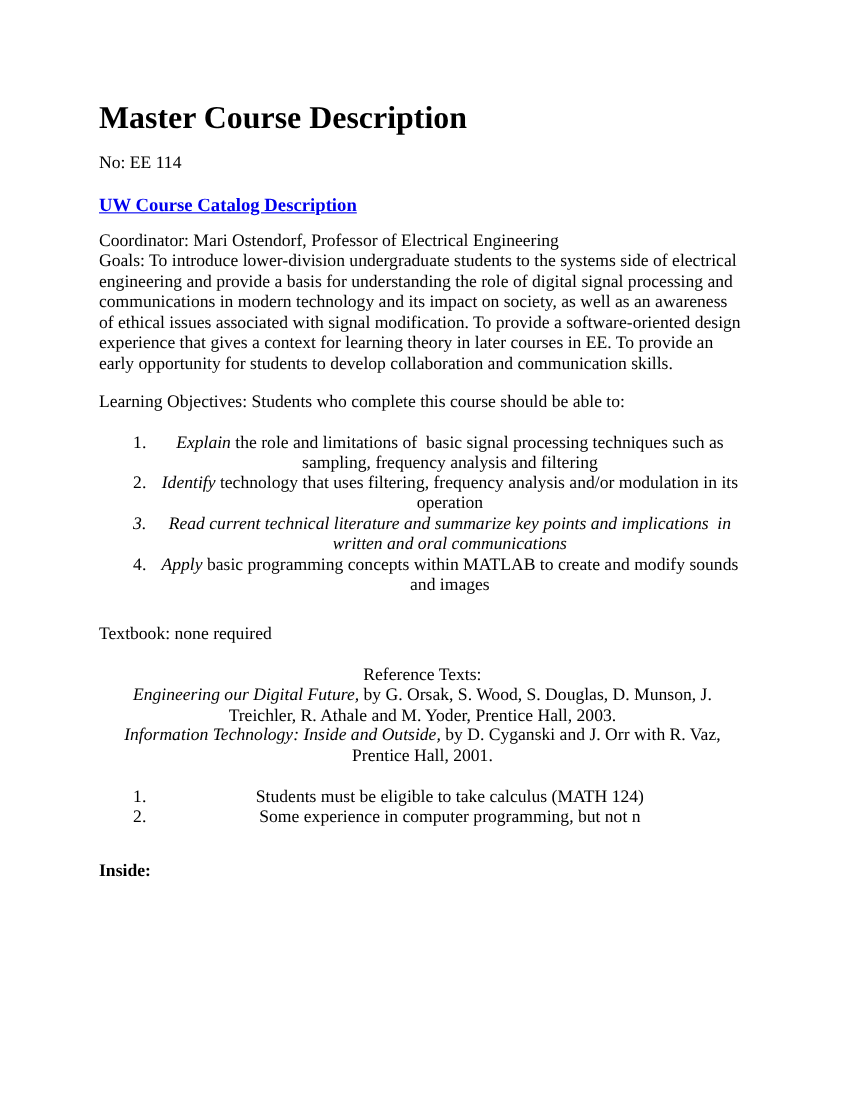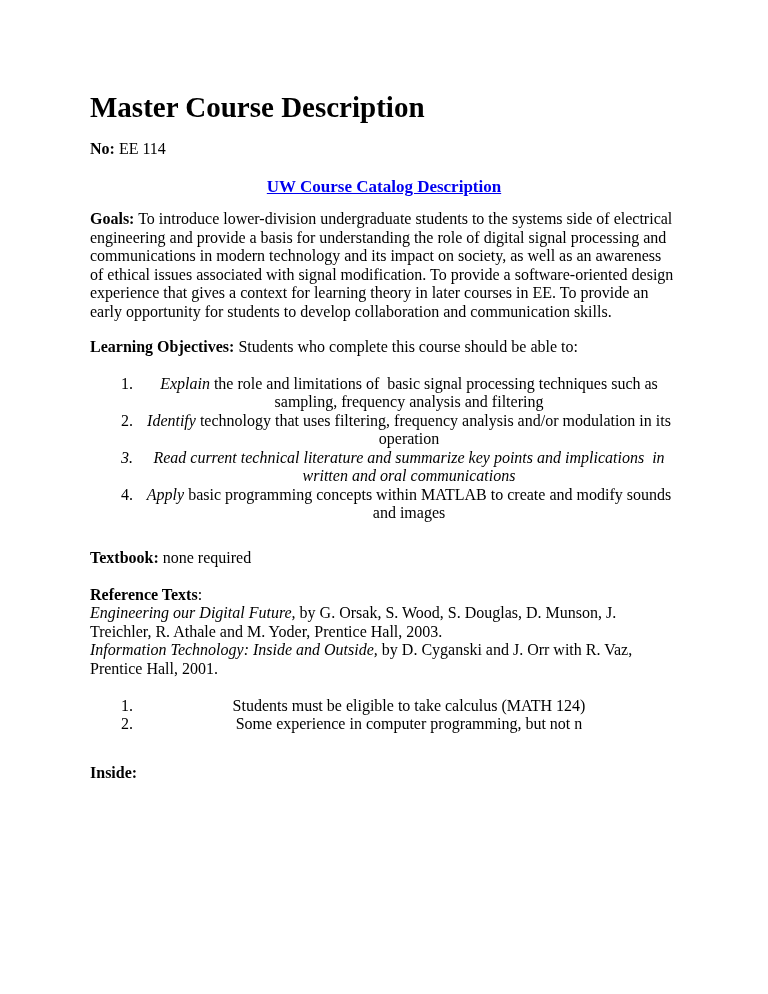--- a/index.html
+++ b/index.html
@@ -18,60 +18,61 @@
     padding: 91px 90px 0 90px;
   }
   h1.doc-title {
     font-size: 29px;
     line-height: 32px;
     font-weight: bold;
     margin: 0 0 17px 0;
   }
   p { margin: 0 0 18.5px 0; }
   p.tight { margin: 0; }
-  .b { font-weight: bold; }
+  .b { font-weight: normal; }
   .it { font-style: italic; }
   .pre { white-space: pre-wrap; }
-  .link-line { margin: 4px 0 13px 0; text-align: center; }
+  .link-line { margin: 4px 0 13px 0; }
   a.catalog-link {
     color: #0000ee;
     font-weight: bold;
     font-size: 17px;
     line-height: 20px;
     text-decoration: underline;
     cursor: pointer;
   }
   p.goals-para { margin: 0 0 17px 0; }
   ol.objectives-list {
     margin: 18px 0 26px 0;
     padding-left: 47px;
   }
   ol.objectives-list li, ol.prereq-list li { padding-left: 3px; text-align: center; }
   ol li.all-italic { font-style: italic; }
   ol.prereq-list {
     margin: 18px 0 0 0;
     padding-left: 47px;
   }
   .ref-line { margin: 0; }
-  .ref-block { margin: 0 0 18.5px 0; }
+  .ref-block { margin: 0 0 18.5px 0; text-align: center; }
   p.topics-line { margin: 30px 0 0 0; font-weight: bold; }
 </style>
 </head>
 <body>
 
 <div class="page">
 
   <h1 class="doc-title">Master Course Description</h1>
 
   <p><span class="b">No:</span><span class="pre"> EE 114</span></p>
 
 
 
   <p class="link-line"><a class="catalog-link">UW Course Catalog Description</a></p>
 
+  <p class="tight"><span class="b">Coordinator:</span><span class="pre"> Mari Ostendorf, Professor of Electrical Engineering</span></p>
 
   <p class="goals-para"><span class="b">Goals:</span><span class="pre"> To introduce lower-division undergraduate students to the systems side of electrical engineering and provide a basis for understanding the role of digital signal processing and communications in modern technology and its impact on society, as well as an awareness of ethical issues associated with signal modification. To provide a software-oriented design experience that gives a context for learning theory in later courses in EE. To provide an early opportunity for students to develop collaboration and communication skills.</span></p>
 
   <p class="tight"><span class="b">Learning Objectives:</span><span class="pre"> Students who complete this course should be able to:</span></p>
 
   <ol class="objectives-list">
     <li><span class="it">Explain</span><span class="pre"> the role and limitations of  basic signal processing techniques such as sampling, frequency analysis and filtering</span></li>
     <li><span class="it">Identify</span><span class="pre"> technology that uses filtering, frequency analysis and/or modulation in its operation</span></li>
     <li class="all-italic"><span class="it"></span><span class="pre">Read current technical literature and summarize key points and implications  in written and oral communications</span></li>
     <li><span class="it">Apply</span><span class="pre"> basic programming concepts within MATLAB to create and modify sounds and images</span></li>

